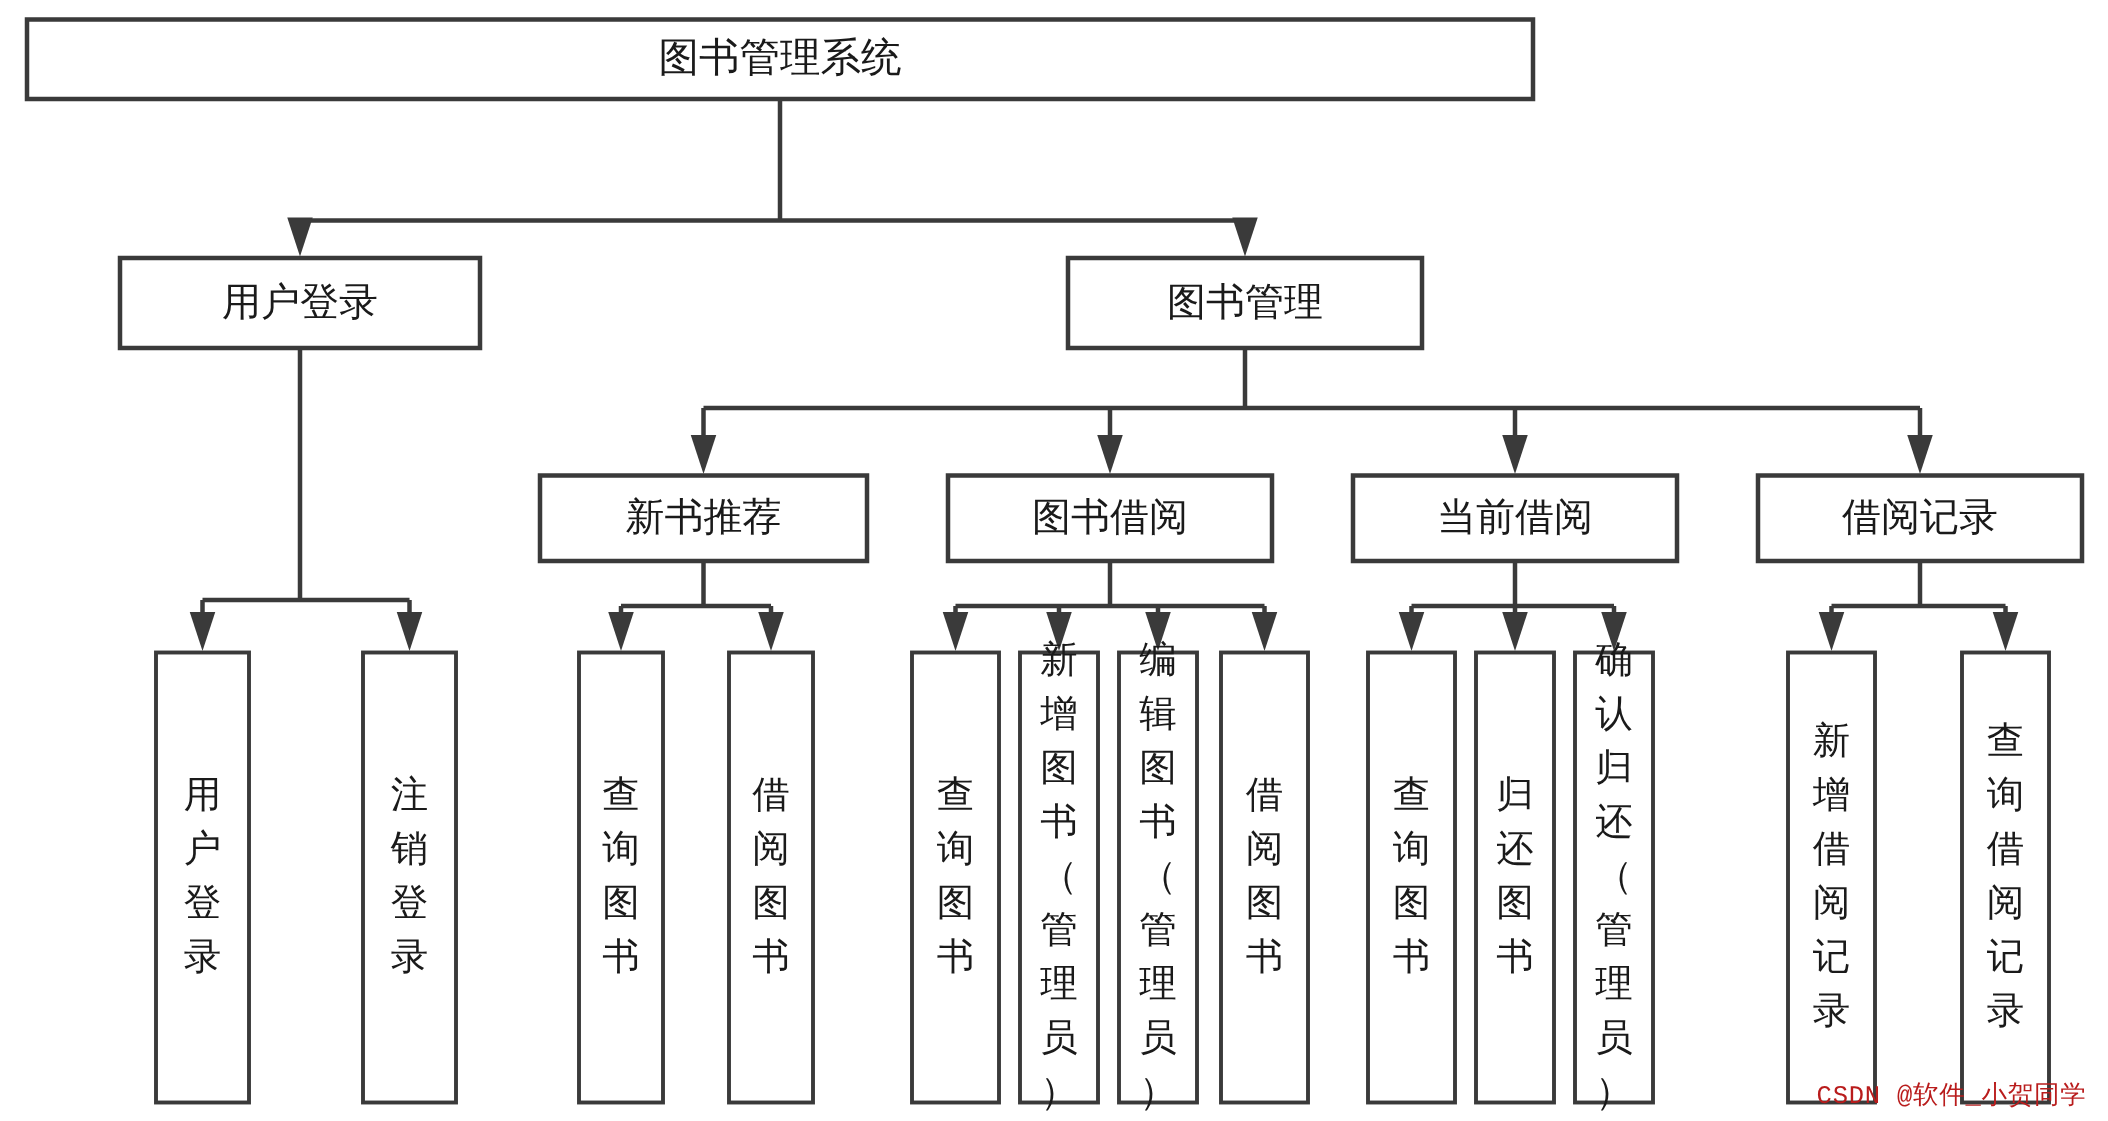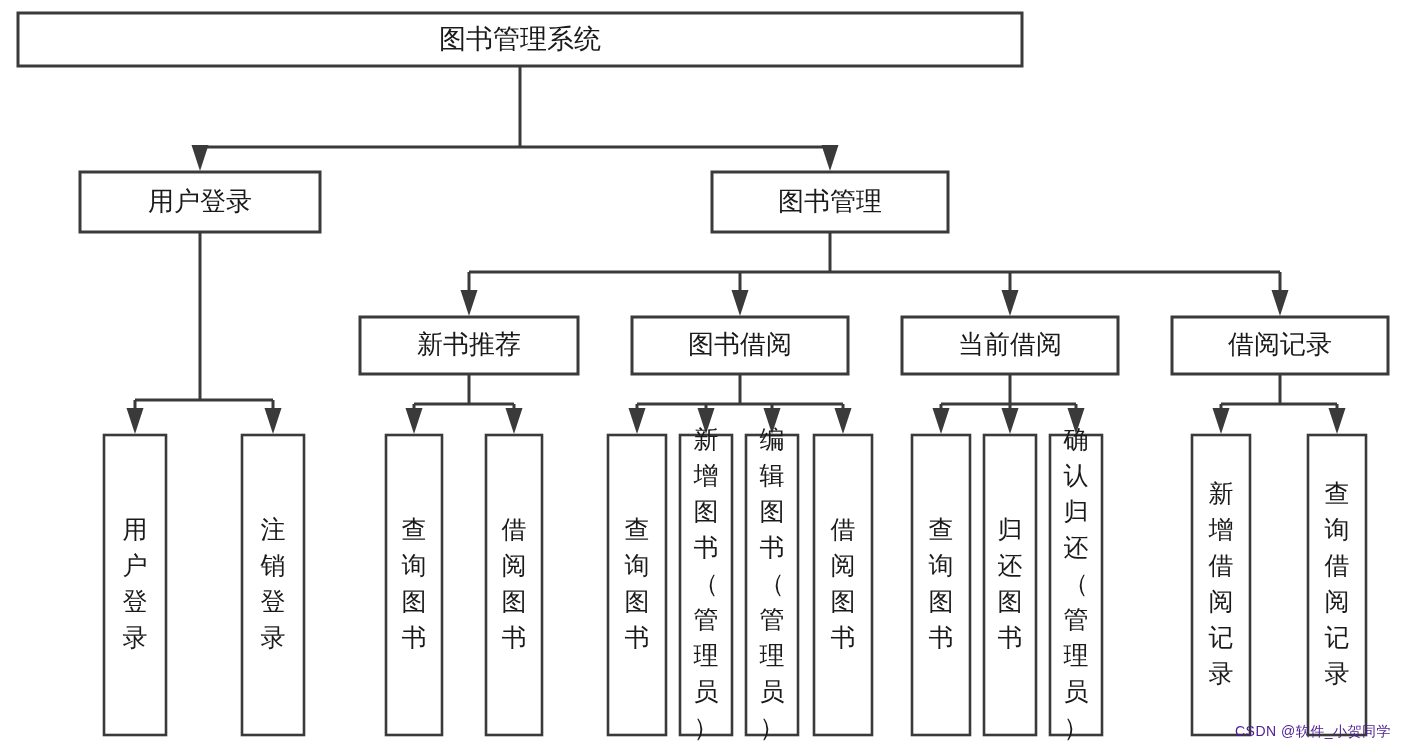--- a/index.html
+++ b/index.html
@@ -58,23 +58,23 @@
     font-size: 27px;
   }
   .label-v {
     font-size: 25px;
     text-anchor: middle;
   }
   .watermark {
     position: absolute;
     right: 14px;
     bottom: 6px;
-    font-family: Liberation Sans, sans-serif;
-    font-size: 14px;
-    color: #4c1d95;
+    font-family: Liberation Mono, monospace;
+    font-size: 17px;
+    color: #b91c1c;
     letter-spacing: 0.5px;
     white-space: nowrap;
     pointer-events: none;
   }
 </style>
 </head>
 <body>
 
 <div id="diagram-root">
   <svg class="flow" id="flow-svg" viewBox="0 0 1405 747" xmlns="http://www.w3.org/2000/svg">

